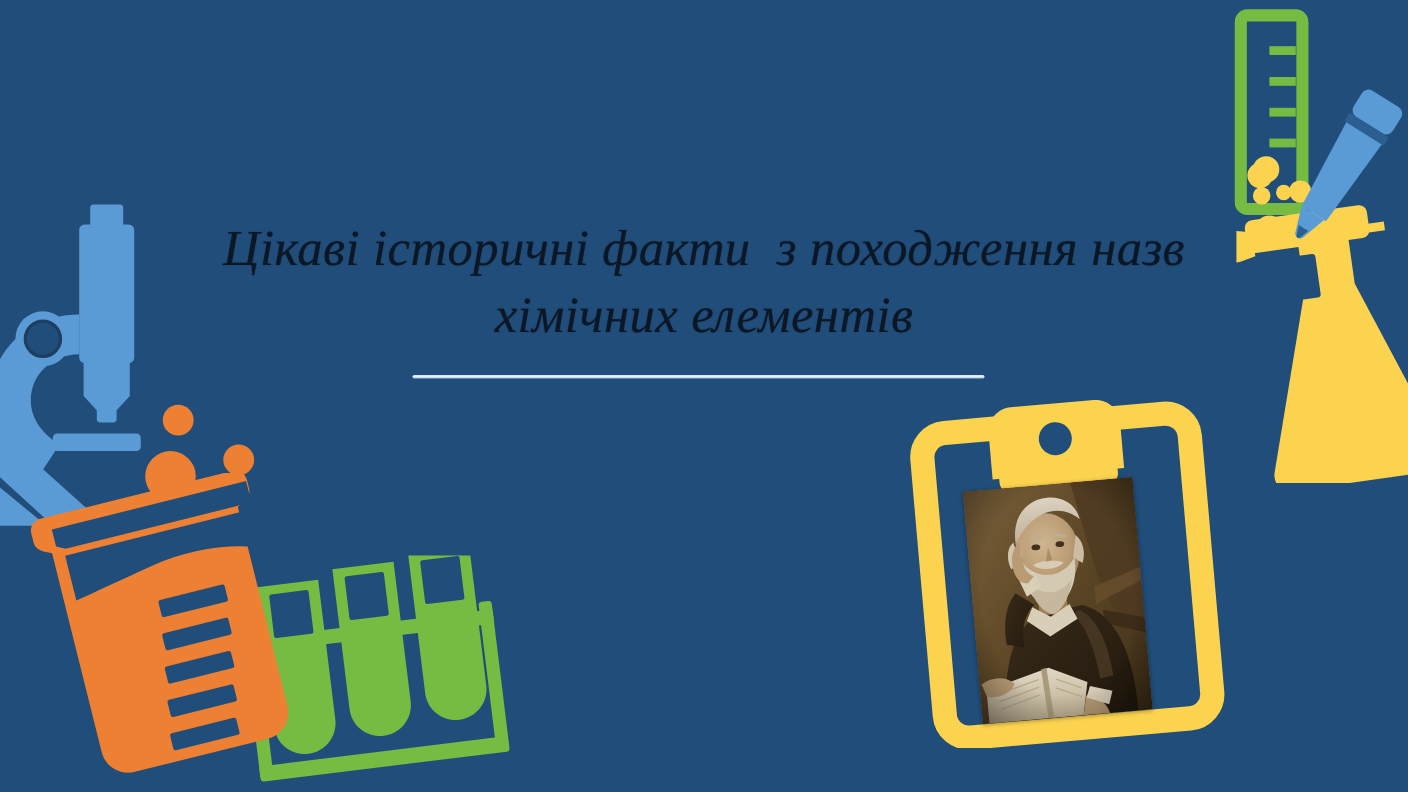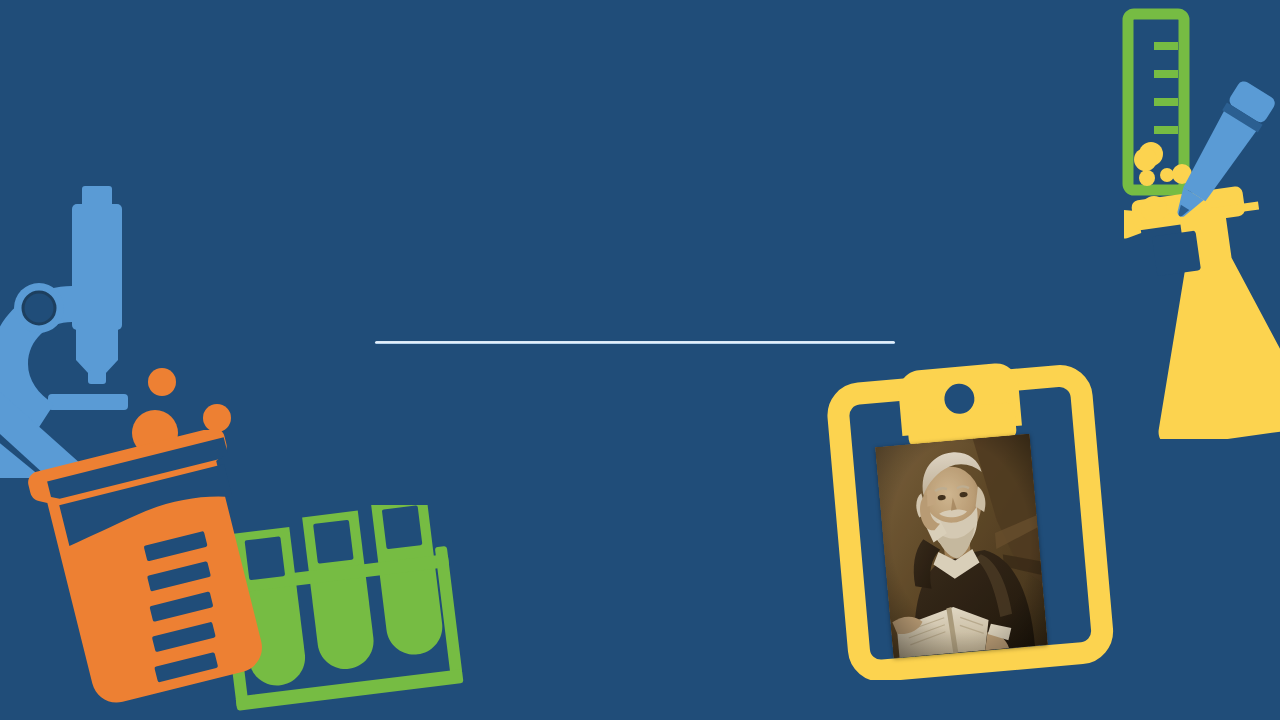--- a/index.html
+++ b/index.html
@@ -364,15 +364,18 @@
         <rect width="155" height="212" fill="#6b4f28" opacity="0.16"></rect>
         <radialGradient id="vig" cx="50%" cy="46%" r="72%">
           <stop offset="62%" stop-color="#000" stop-opacity="0"></stop>
           <stop offset="100%" stop-color="#000" stop-opacity="0.42"></stop>
         </radialGradient>
         <rect width="155" height="212" fill="url(#vig)"></rect>
       </svg>
     </div>
   </div>
 
+  <div class="title-block">
+    <div class="slide-title" style="color: rgb(12, 23, 38);">Цікаві історичні факти  з походження назв хімічних елементів</div>
+  </div>
   <div class="title-rule"></div>
 
 </div>
 
 </body></html>

